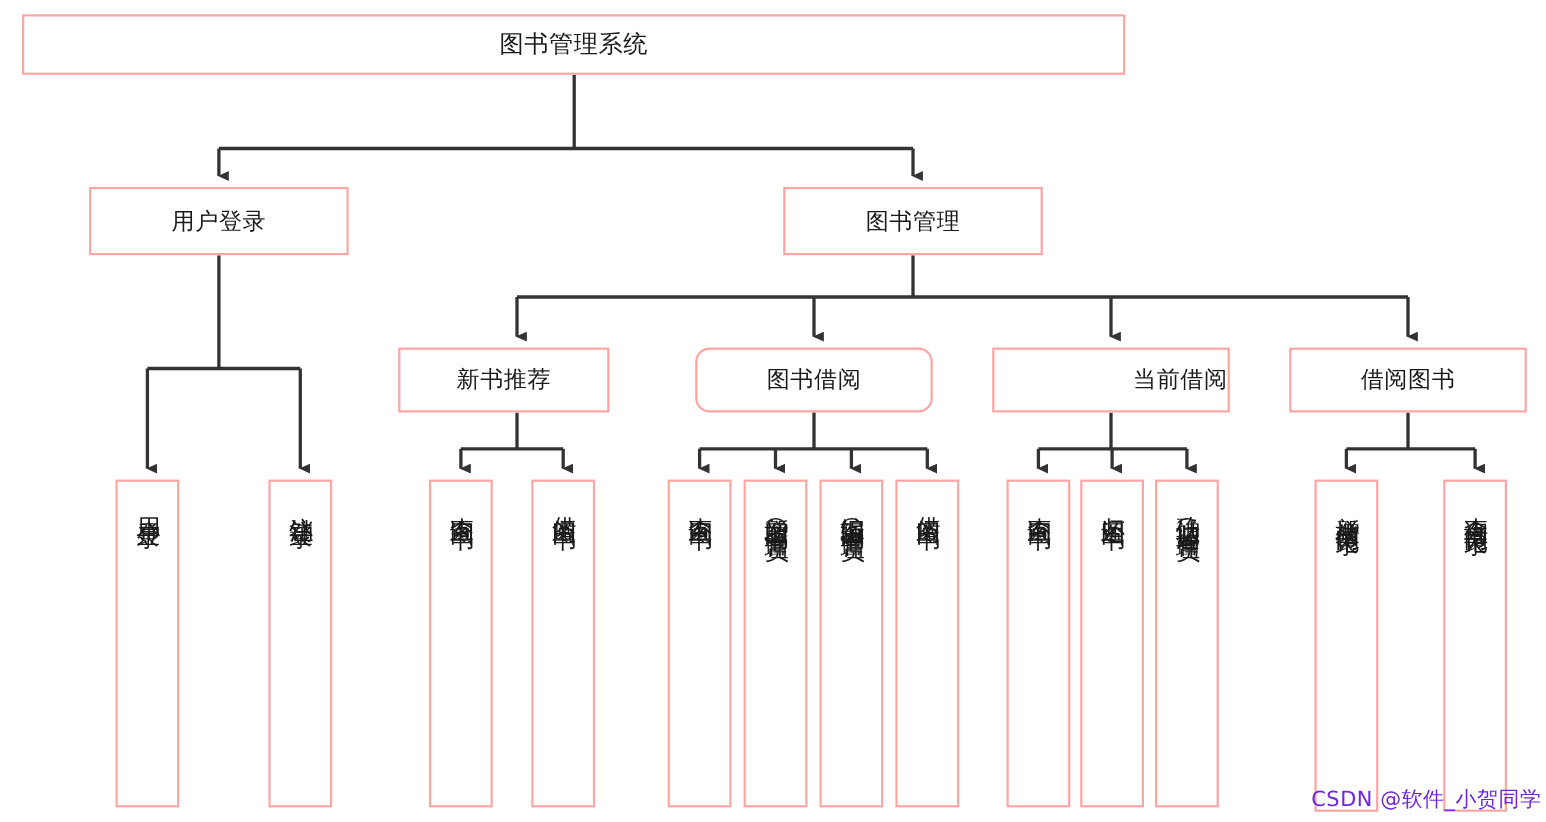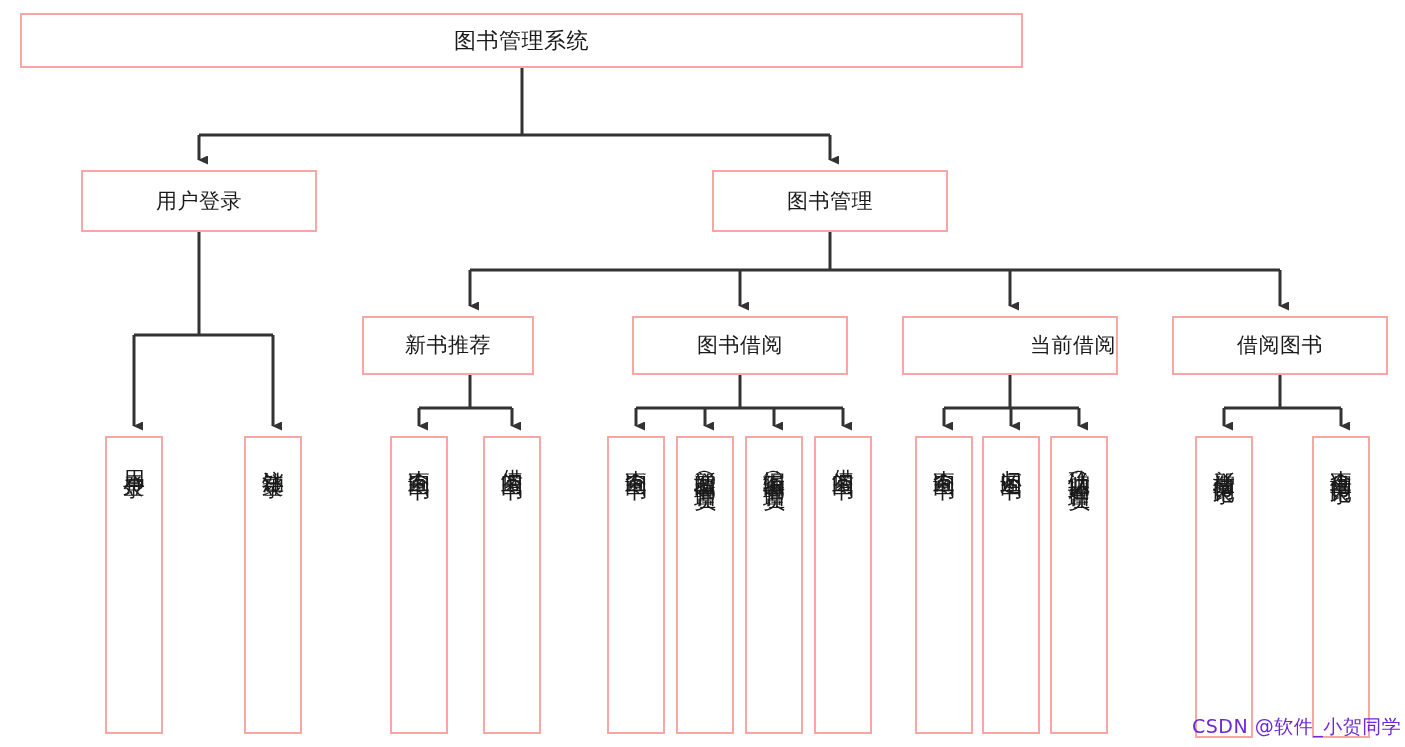--- a/index.html
+++ b/index.html
@@ -128,24 +128,24 @@
     <span class="label">图书管理系统</span>
   </div>
 
   <div class="node horiz" style="left:81px; top:170px; width:236px; height:62px;">
     <span class="label">用户登录</span>
   </div>
   <div class="node horiz" style="left:712px; top:170px; width:236px; height:62px;">
     <span class="label">图书管理</span>
   </div>
 
-  <div class="node horiz" style="left:362px; top:316px; width:172px; height:59px;">
+  <div class="node horiz" style="left:362px; top:316px; width:192px; height:59px;">
     <span class="label">新书推荐</span>
   </div>
-  <div class="node horiz" style="left:632px; top:316px; width:216px; height:59px;">
+  <div class="node horiz" style="left:632px; top:316px; width:216px; height:59px;border-radius:13px;">
     <span class="label">图书借阅</span>
   </div>
   <div class="node horiz" style="left:902px; top:316px; width:216px; height:59px;justify-content:flex-end;">
     <span class="label">当前借阅</span>
   </div>
   <div class="node horiz" style="left:1172px; top:316px; width:216px; height:59px;">
     <span class="label">借阅图书</span>
   </div>
 
   <div class="node vert" style="left:105px; top:436px; width:58px; height:298px;">

